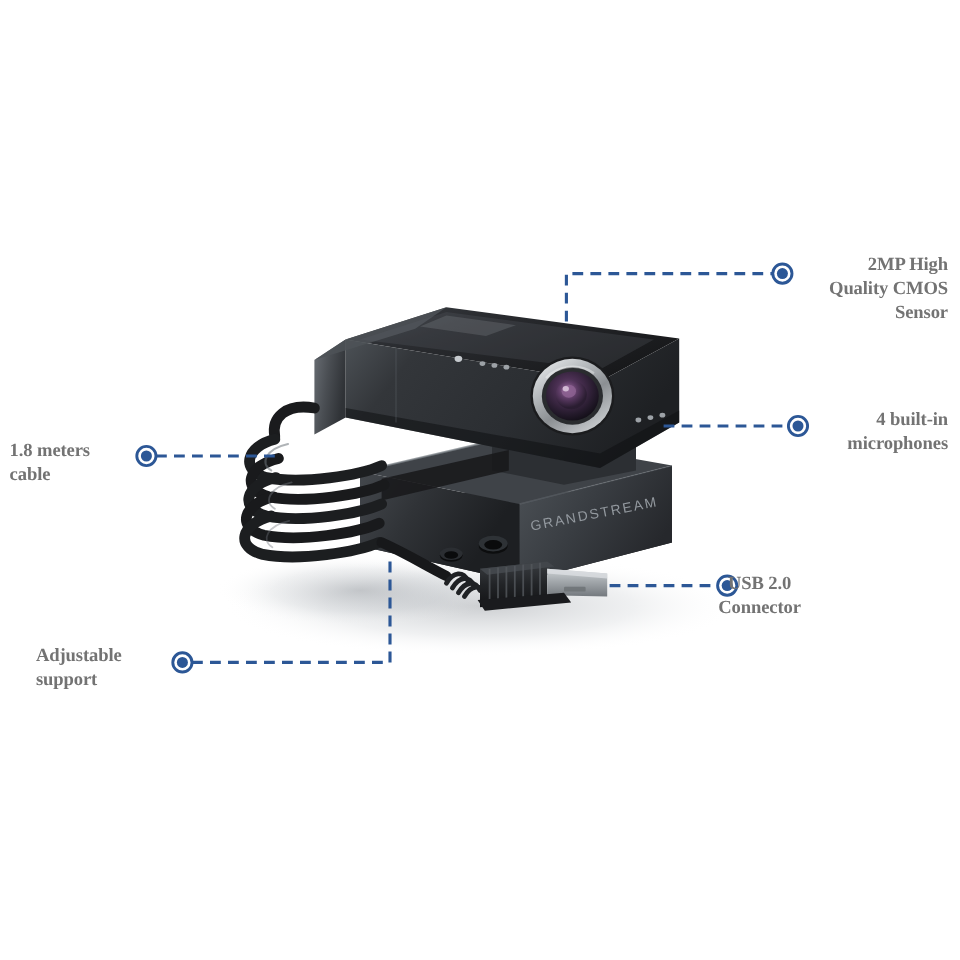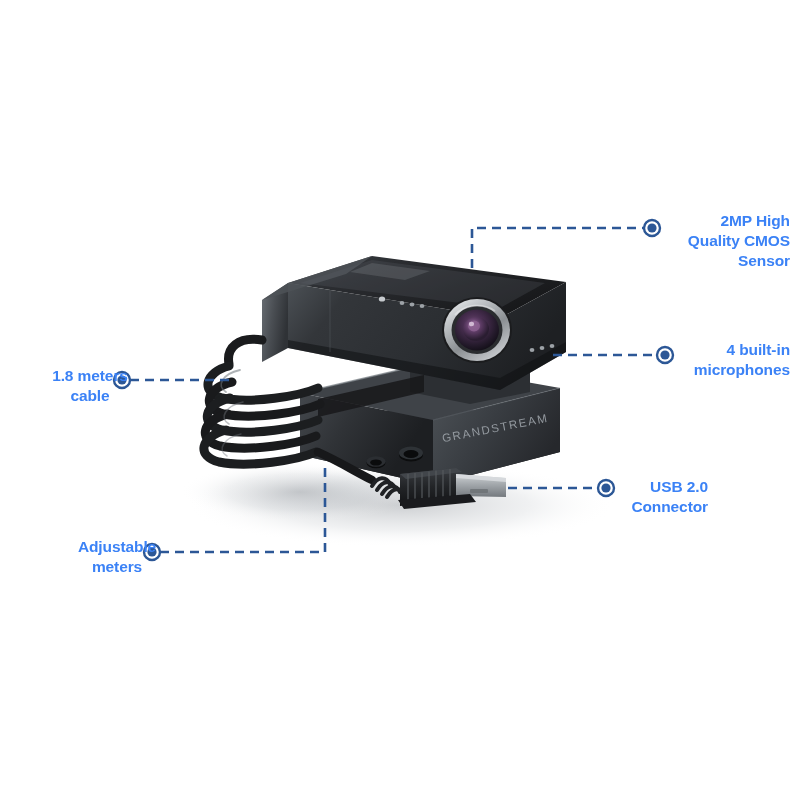--- a/index.html
+++ b/index.html
@@ -15,34 +15,34 @@
     font-family: "Liberation Sans", sans-serif;
   }
   #stage {
     position: absolute;
     inset: 0;
     width: 800px;
     height: 800px;
   }
   .callout-label {
     position: absolute;
-    color: #3b82f6;
-    font-family: Liberation Sans, sans-serif;
+    color: #737373;
+    font-family: Liberation Serif, serif;
     font-weight: bold;
     font-size: 15.5px;
     line-height: 1.28;
     letter-spacing: -0.1px;
     white-space: pre-line;
   }
   .label-right { text-align: right; }
-  .label-left  { text-align: center; margin-left: 12px; }
+  .label-left  { text-align: left; }
 
   #label-sensor      { right: 10px; top: 211px;  width: 200px; }
   #label-microphones { right: 10px; top: 340px;  width: 200px; }
-  #label-usb         { right: 92px; top: 477px;  width: 150px; }
+  #label-usb         { right: 92px; top: 477px;  width: 150px; text-align: center; }
   #label-cable       { left: 8px;   top: 366px;  width: 140px; }
   #label-support     { left: 30px;  top: 537px;  width: 150px; }
 </style>
 </head>
 <body>
 
 <svg id="stage" viewBox="0 0 800 800">
   <defs>
 
     <linearGradient id="gTop" x1="0" y1="0" x2="1" y2="0.6">
@@ -292,13 +292,13 @@
 <div class="callout-label label-right" id="label-microphones">4 built-in
 microphones</div>
 
 <div class="callout-label label-right" id="label-usb">USB 2.0
 Connector</div>
 
 <div class="callout-label label-left" id="label-cable">1.8 meters
 cable</div>
 
 <div class="callout-label label-left" id="label-support">Adjustable
-meters</div>
+support</div>
 
 </body></html>

